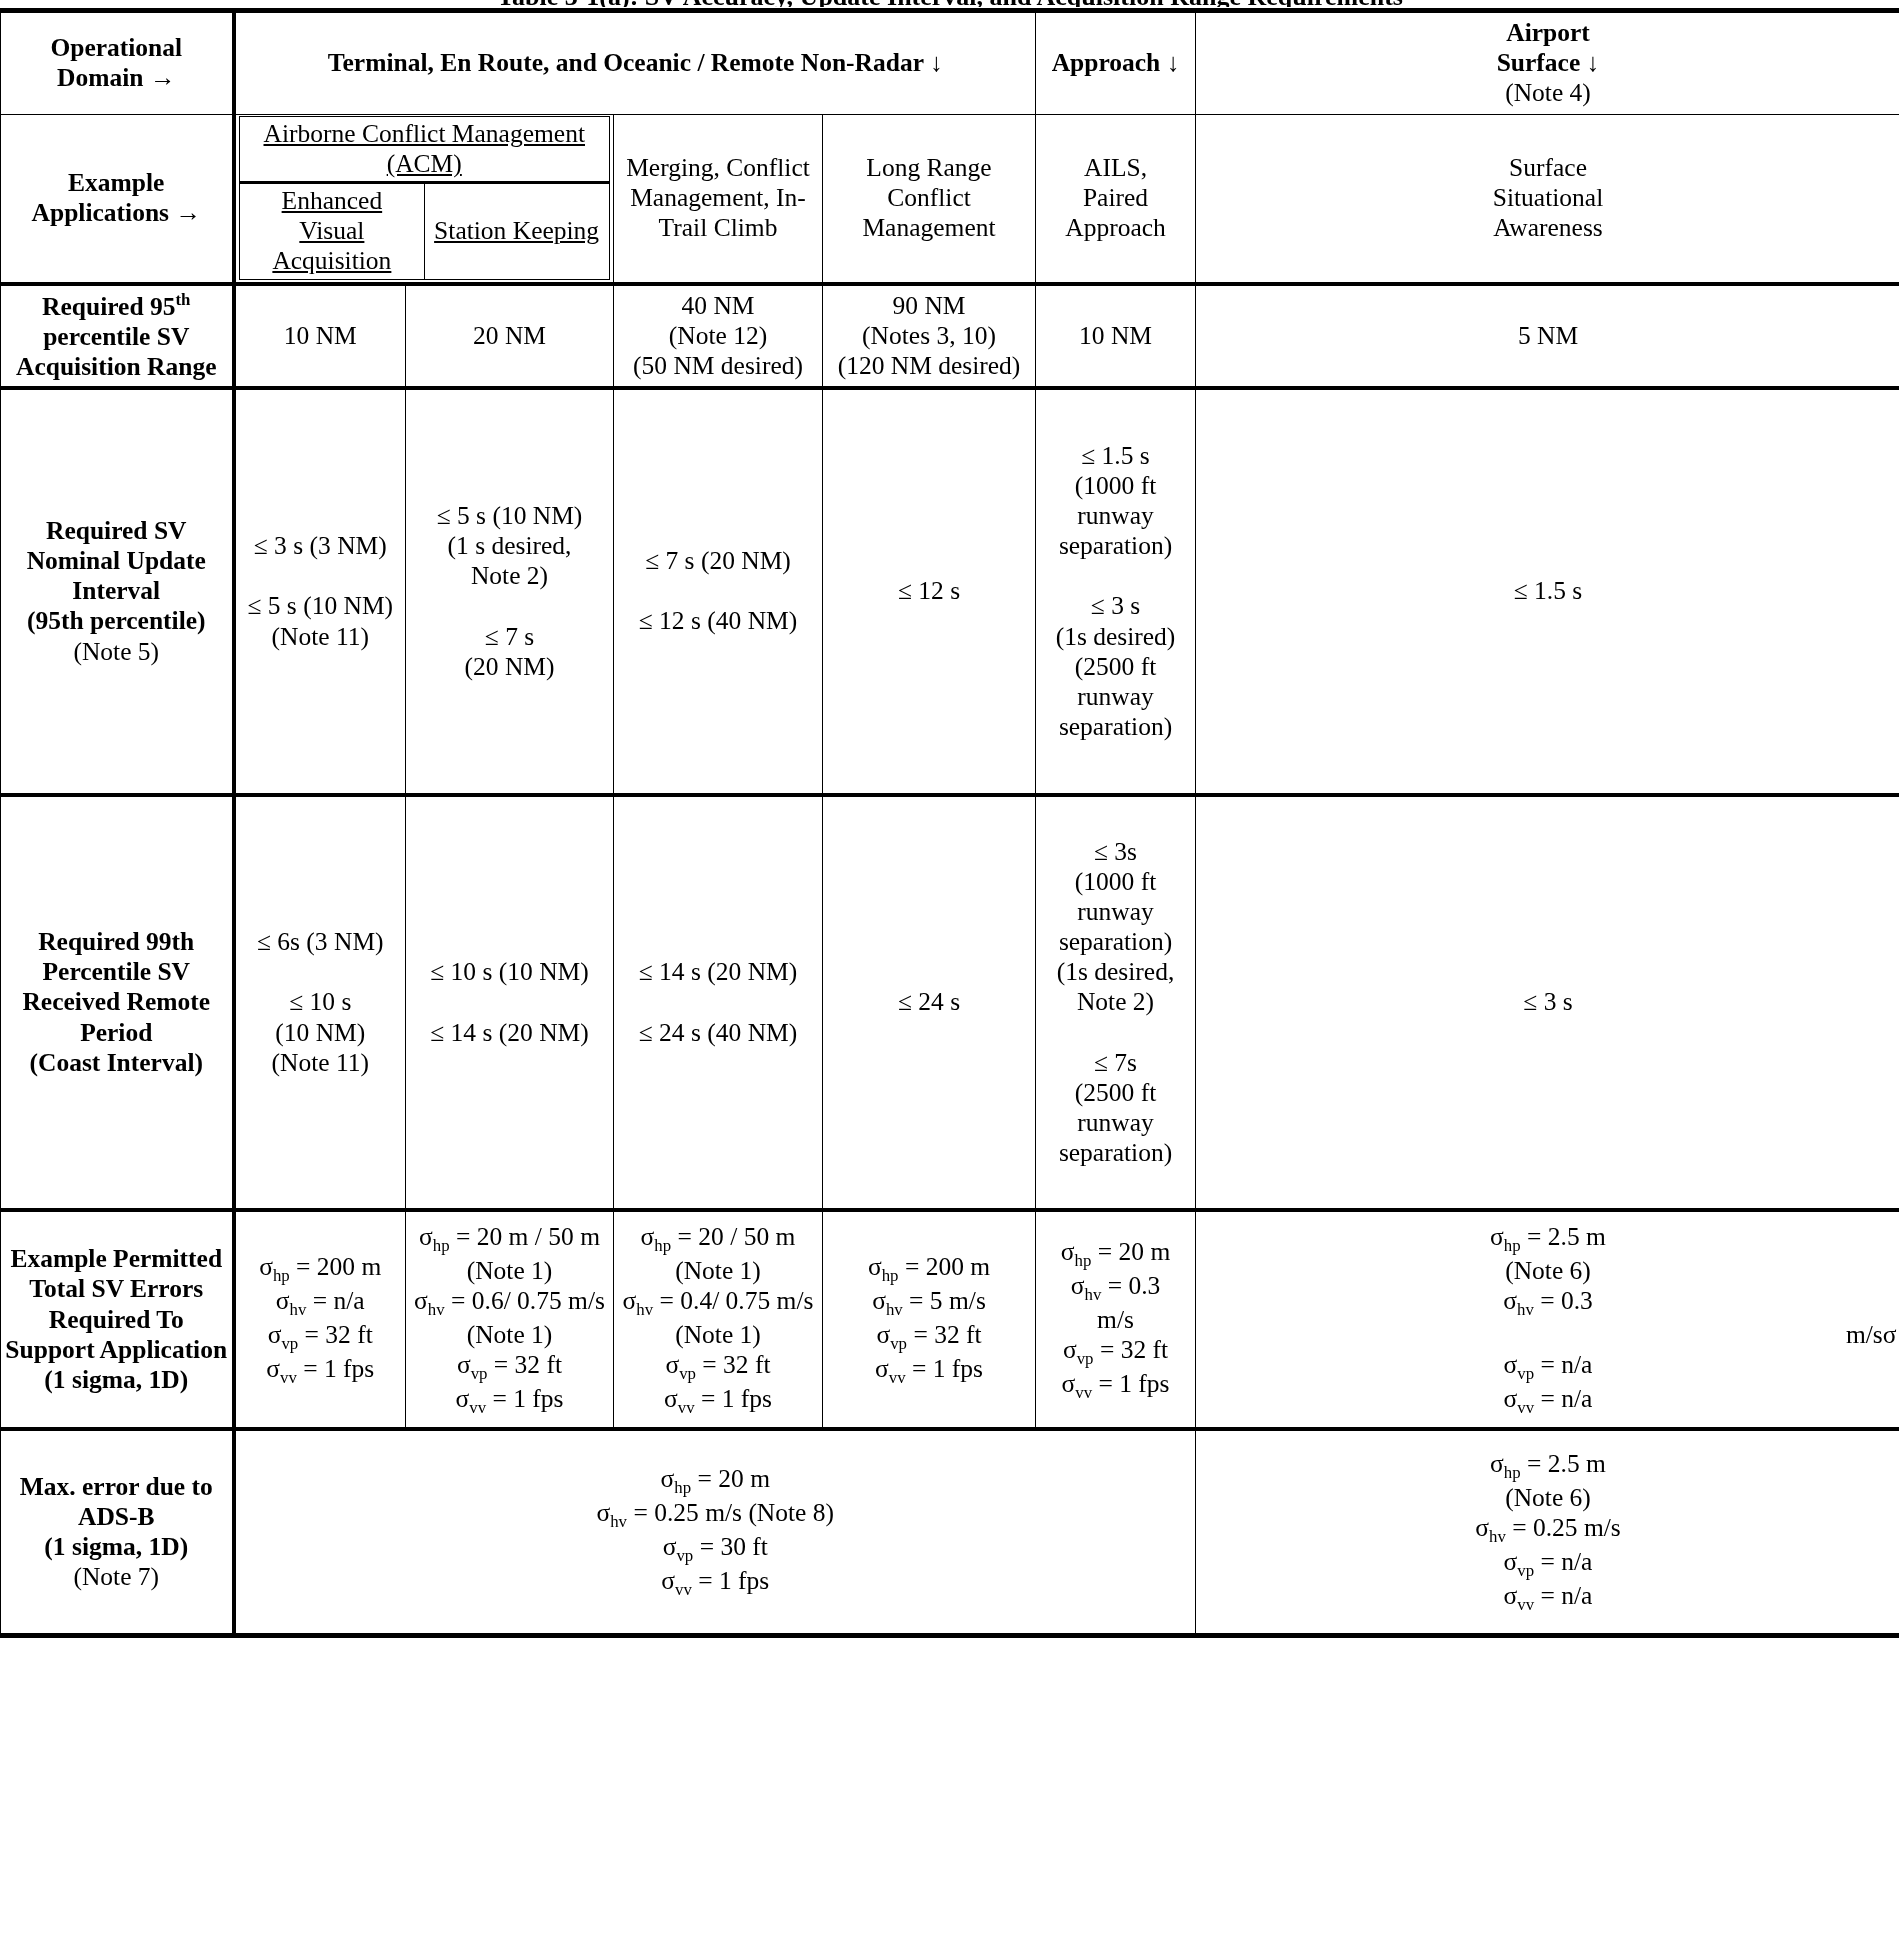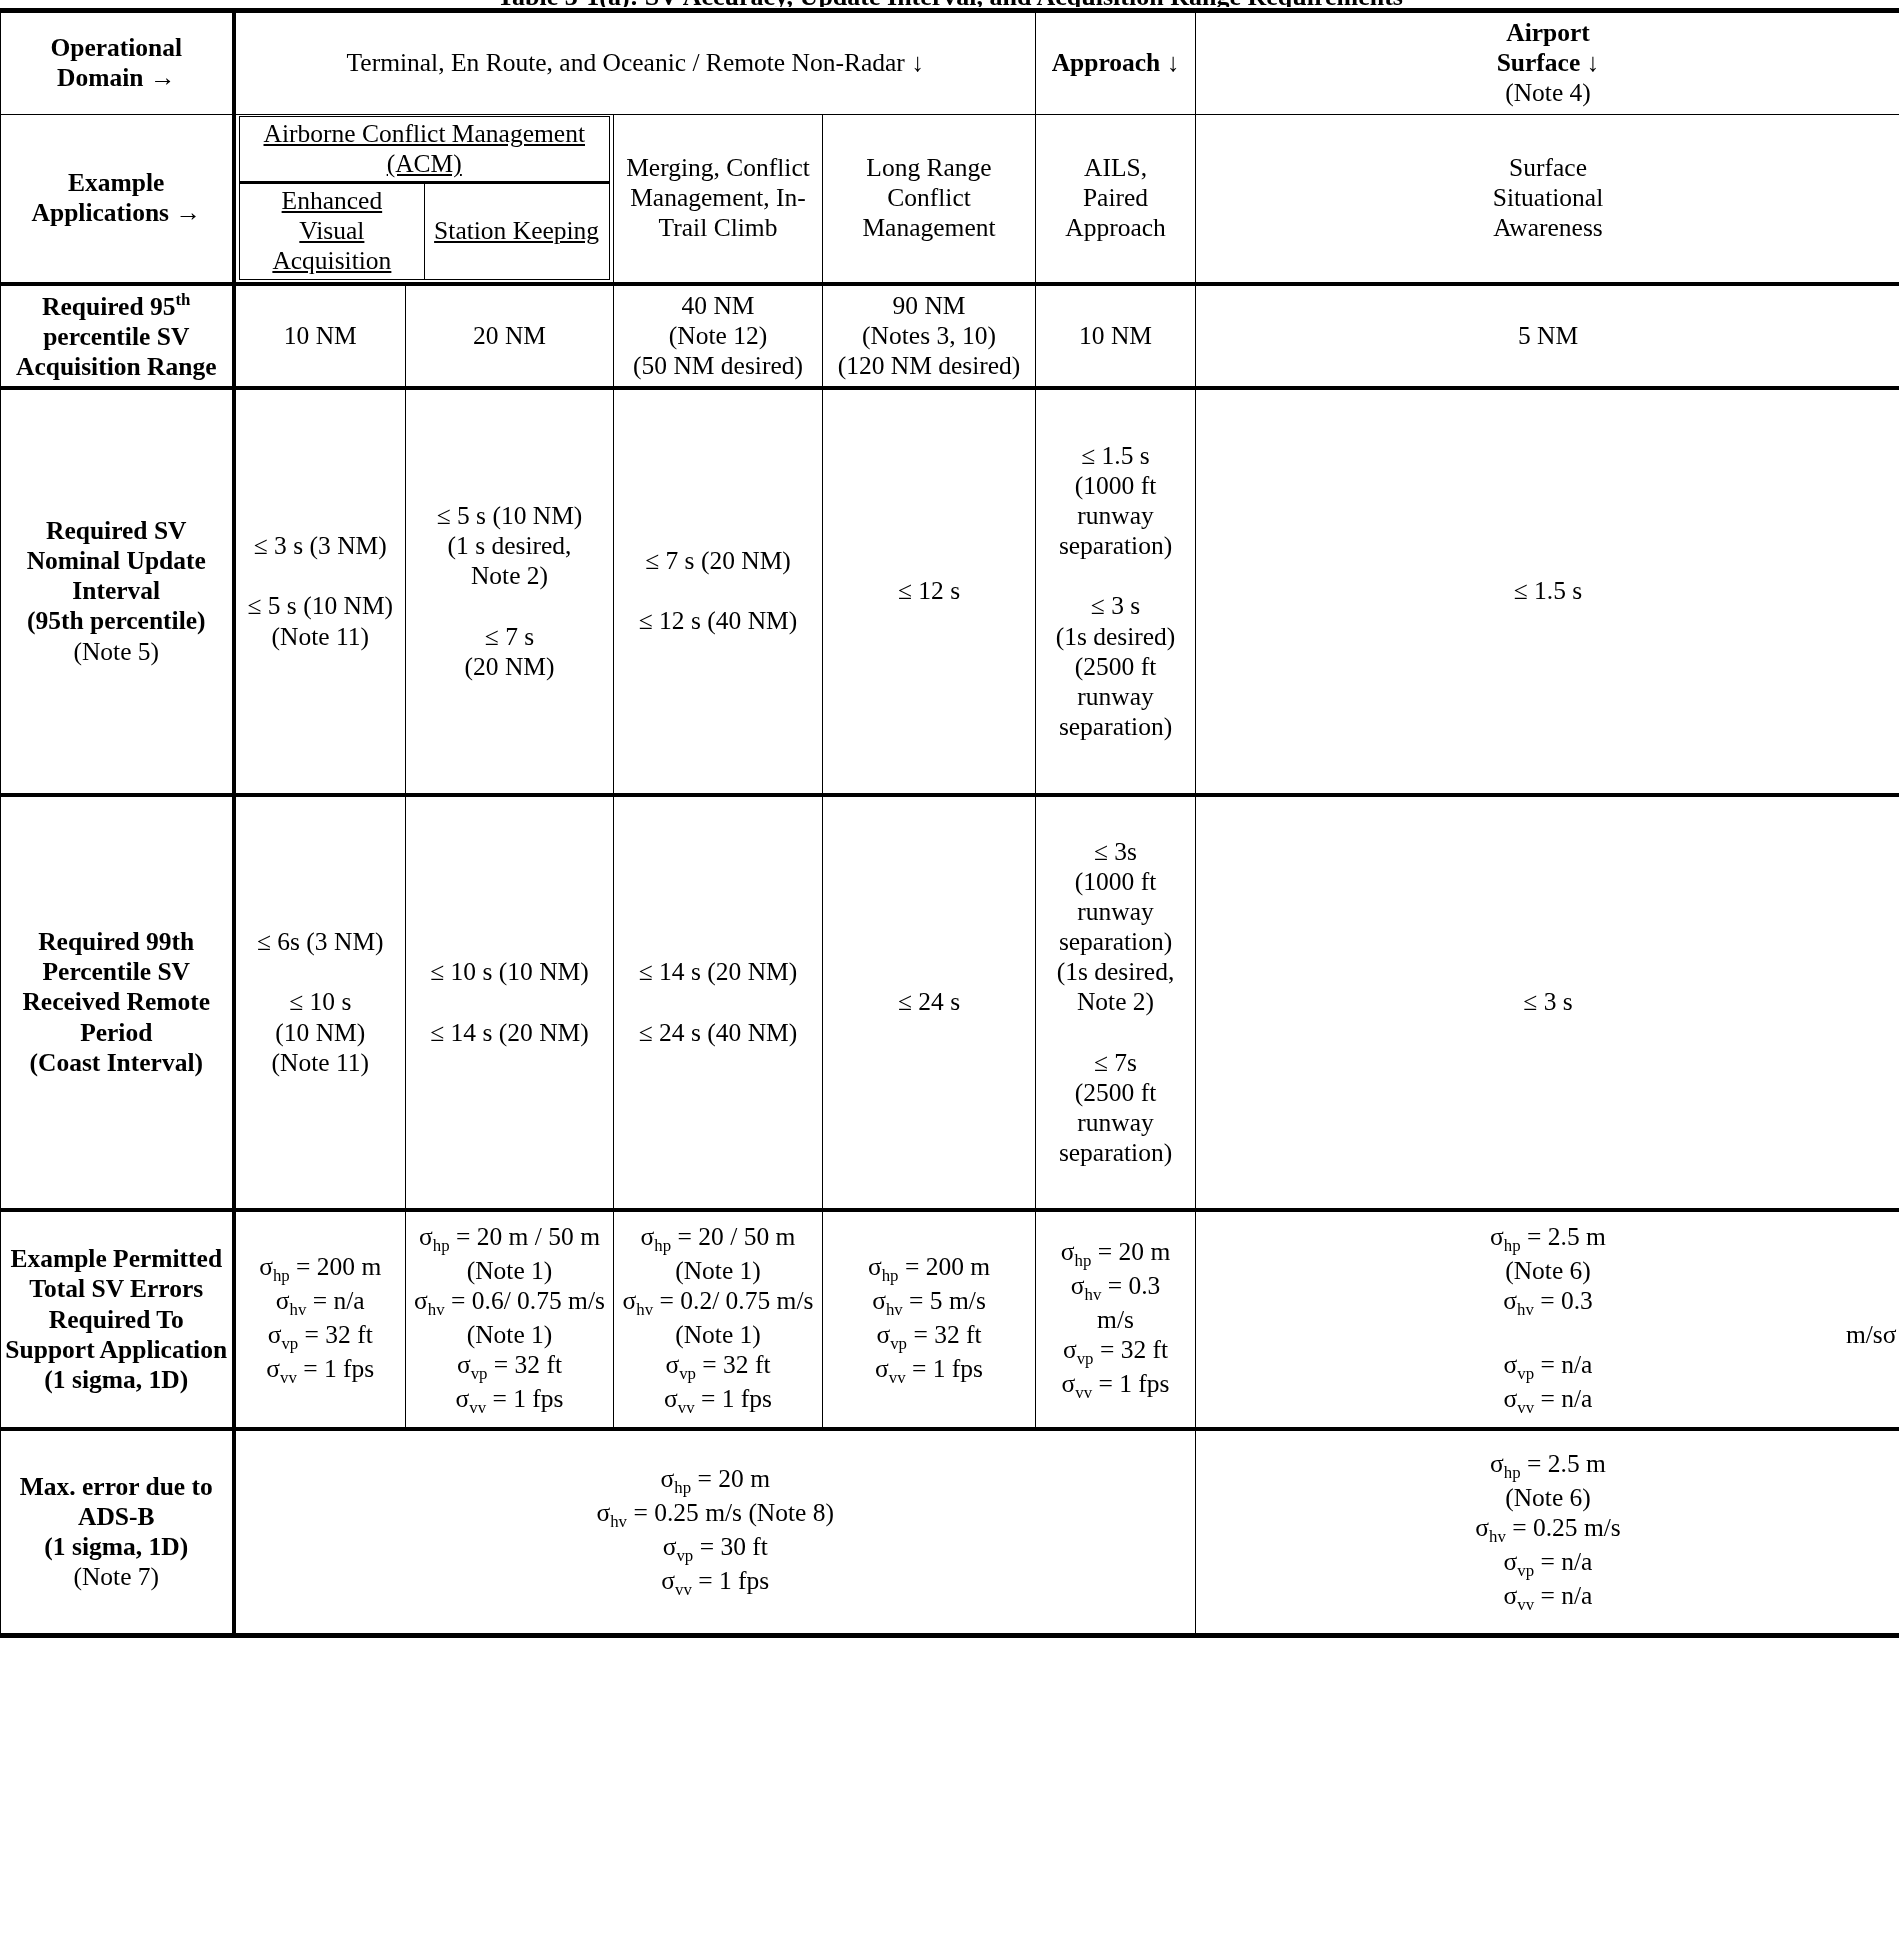--- a/index.html
+++ b/index.html
@@ -105,21 +105,21 @@
       <col style="width:208px">
       <col style="width:209px">
       <col style="width:213px">
       <col style="width:160px">
       <col style="width:705px">
     </colgroup>
     <tbody>
 
       <tr>
         <td class="rowhead" style="height:97px">Operational Domain →</td>
-        <td colspan="4" style="font-weight:normal">Terminal, En Route, and Oceanic / Remote Non-Radar ↓</td>
+        <td colspan="4" style="font-weight:bold">Terminal, En Route, and Oceanic / Remote Non-Radar ↓</td>
         <td style="font-weight:bold">Approach ↓</td>
         <td>
           <span style="font-weight:bold">Airport</span><br>
           <span style="font-weight:bold">Surface ↓</span><br>
           <span class="small">(Note 4)</span>
         </td>
       </tr>
 
 
 
@@ -260,21 +260,21 @@
             <span style="display: block;"><span>σ</span><span class="sub">hp</span><span> = 20 m / 50 m</span></span>
             <span style="display: block;"><span>(Note 1)</span></span>
             <span style="display: block;"><span>σ</span><span class="sub">hv</span><span> = 0.6/ 0.75 m/s</span></span>
             <span style="display: block;"><span>(Note 1)</span></span>
             <span style="display: block;"><span>σ</span><span class="sub">vp</span><span> = 32 ft</span></span>
             <span style="display: block;"><span>σ</span><span class="sub">vv</span><span> = 1 fps</span></span>
           </td>
         <td>
             <span style="display: block;"><span>σ</span><span class="sub">hp</span><span> =  20 / 50 m</span></span>
             <span style="display: block;"><span>(Note 1)</span></span>
-            <span style="display: block;"><span>σ</span><span class="sub">hv</span><span> = 0.2/ 0.75 m/s</span></span>
+            <span style="display: block;"><span>σ</span><span class="sub">hv</span><span> = 0.4/ 0.75 m/s</span></span>
             <span style="display: block;"><span>(Note 1)</span></span>
             <span style="display: block;"><span>σ</span><span class="sub">vp</span><span> = 32 ft</span></span>
             <span style="display: block;"><span>σ</span><span class="sub">vv</span><span> = 1 fps</span></span>
           </td>
         <td>
             <span style="display: block;"><span>σ</span><span class="sub">hp</span><span> = 200 m</span></span>
             <span style="display: block;"><span>σ</span><span class="sub">hv</span><span> = 5 m/s</span></span>
             <span style="display: block;"><span>σ</span><span class="sub">vp</span><span> = 32 ft</span></span>
             <span style="display: block;"><span>σ</span><span class="sub">vv</span><span> = 1 fps</span></span>
           </td>

